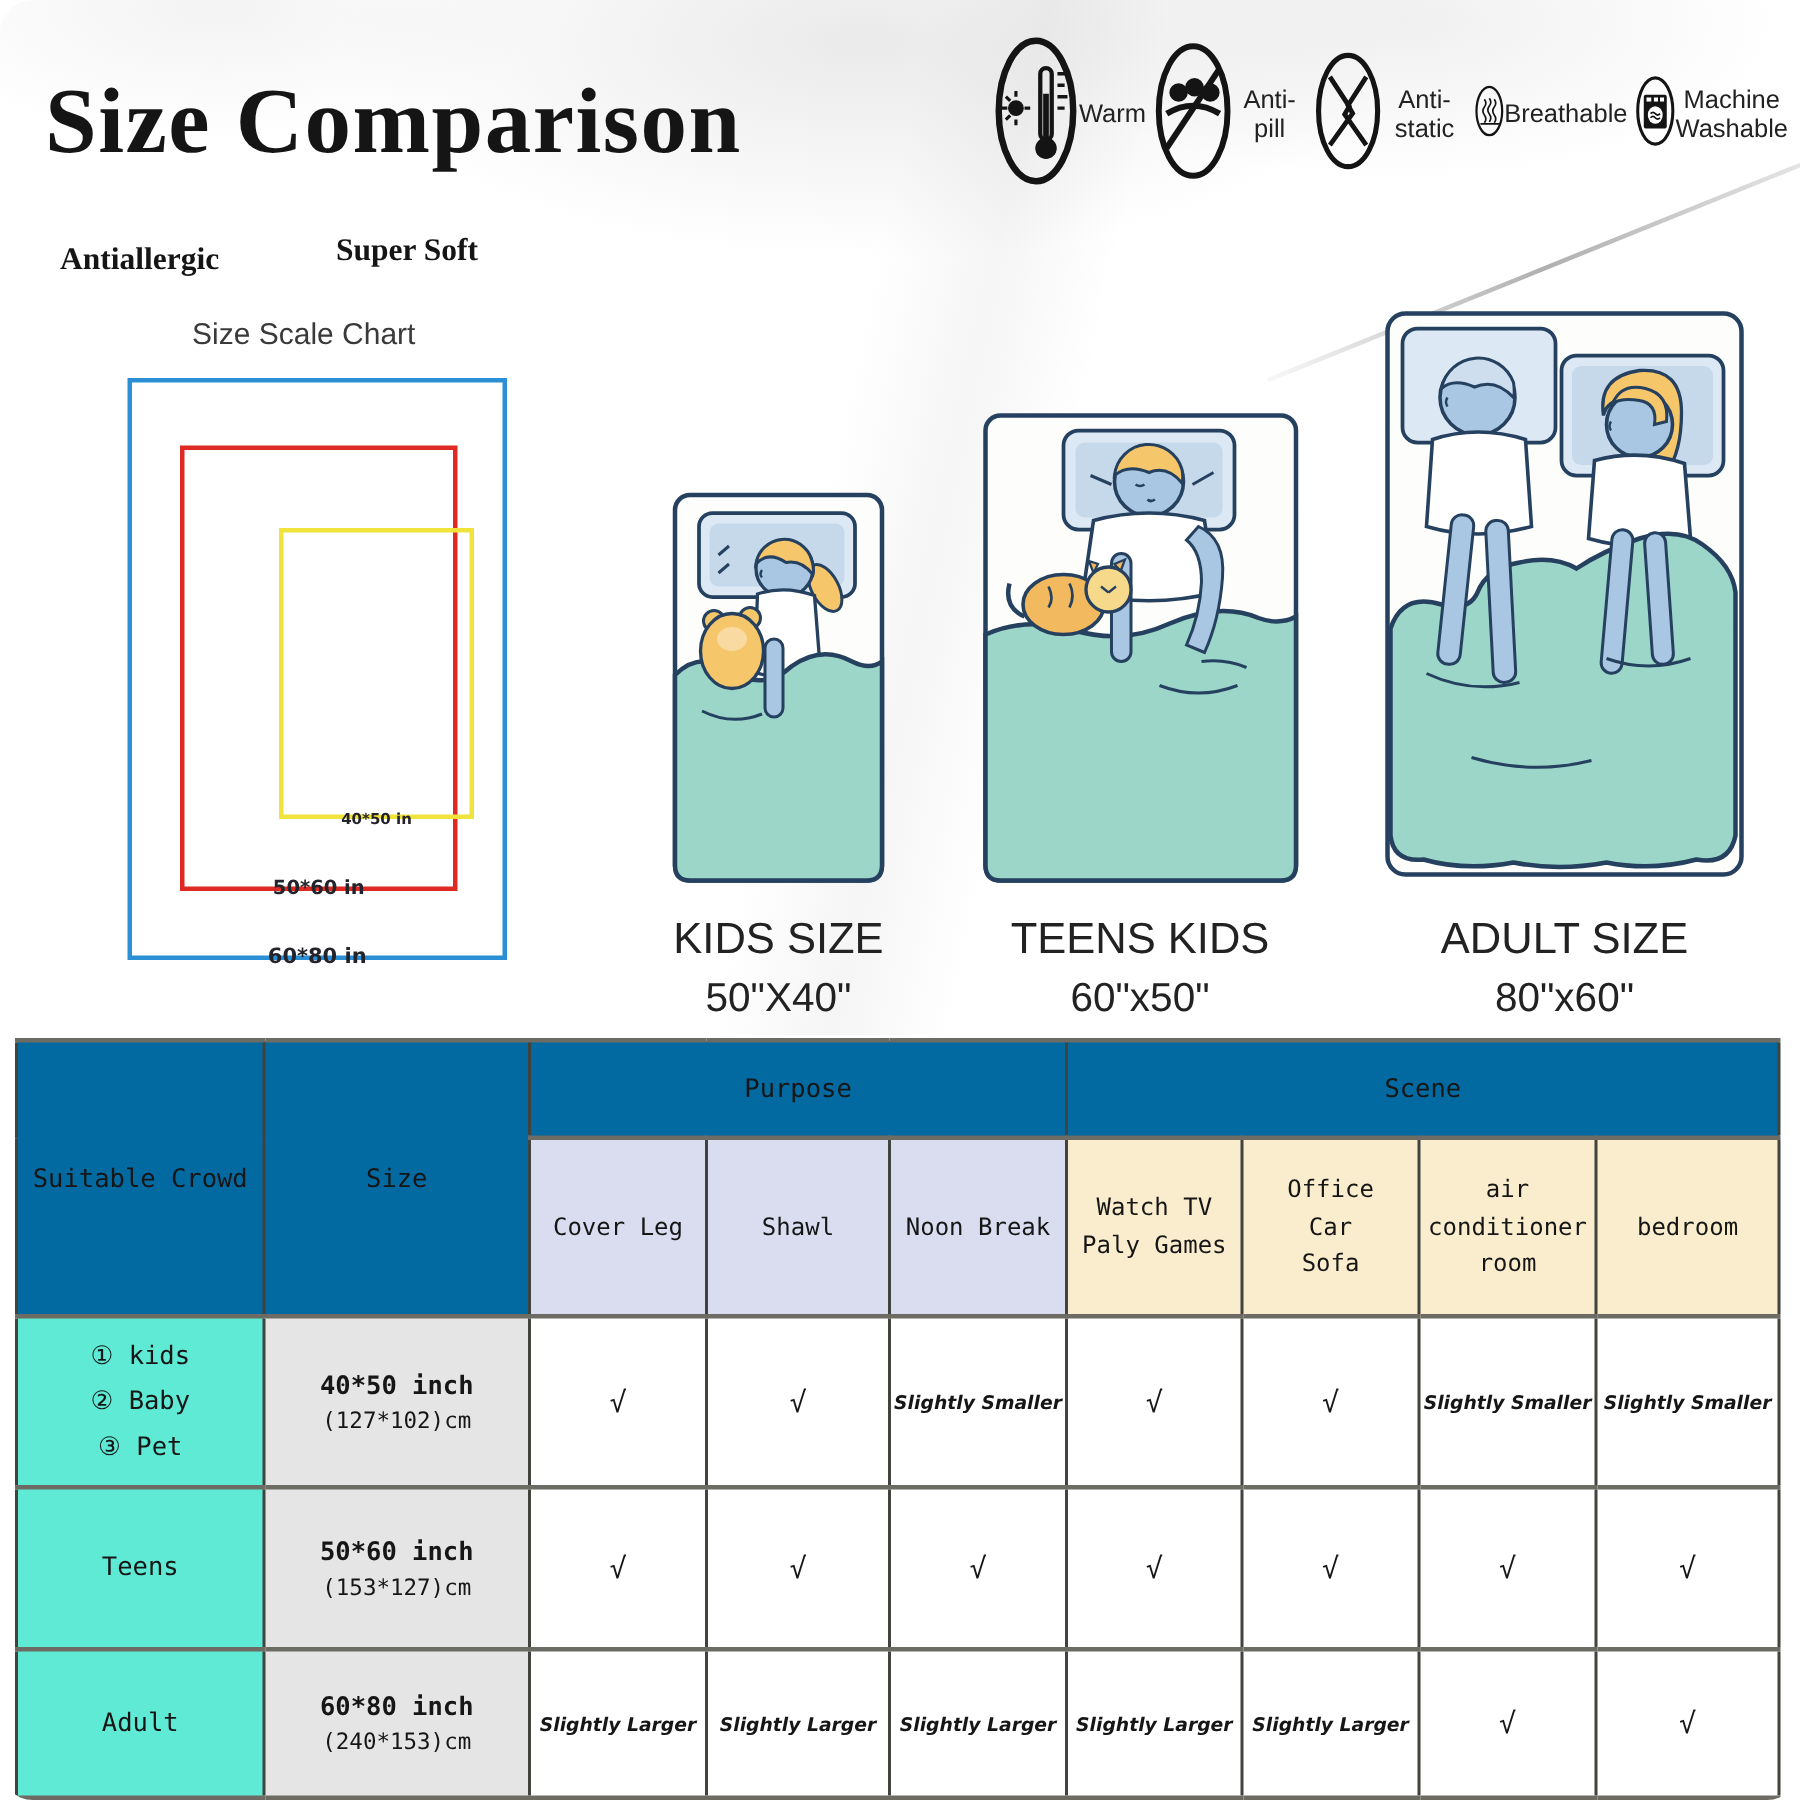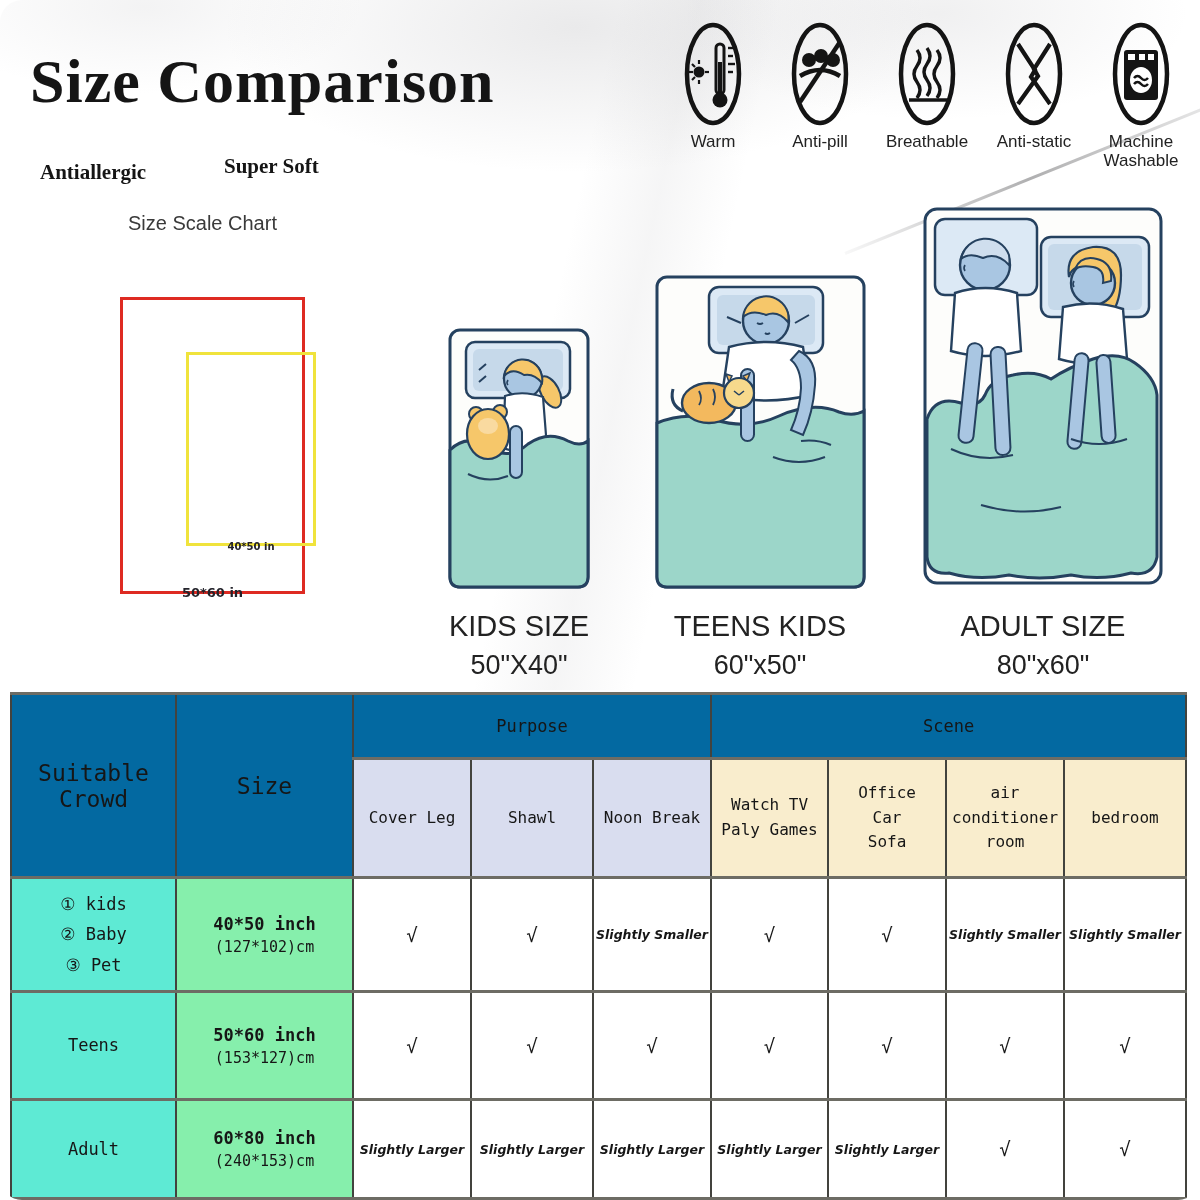--- a/index.html
+++ b/index.html
@@ -14,21 +14,21 @@
       linear-gradient(102deg, transparent 46%, rgba(160,160,165,0.10) 52%, transparent 58%);}
   .crease{position:absolute;left:845px;top:252px;width:400px;height:3px;
     background:linear-gradient(90deg,rgba(110,110,112,0.05),rgba(110,110,112,0.55),rgba(110,110,112,0.15));
     transform:rotate(-22deg);transform-origin:left center;}
   .title{position:absolute;left:30px;top:46px;font-family:"Liberation Serif",serif;
     font-weight:700;font-size:62px;letter-spacing:1px;color:#151515;}
   .tag{position:absolute;font-family:"Liberation Serif",serif;font-weight:700;font-size:21px;color:#151515;}
   .tag1{left:40px;top:160px}.tag2{left:224px;top:154px}
 
   .features{position:absolute;left:662px;top:20px;width:530px;display:flex;justify-content:space-between;}
-  .feature{width:102px;display:flex;flex-direction:column;align-items:center;}
+  .feature{width:102px;display:flex;align-items:center;}
   .feature svg{width:60px;height:108px;display:block;}
   .flabel{margin-top:4px;font-size:17px;line-height:1.12;text-align:center;color:#222;}
 
   .scale-title{position:absolute;left:128px;top:212px;font-size:20px;color:#3a3a3a;}
   .srect{position:absolute;box-sizing:border-box;}
   .rect-blue{left:85px;top:252px;width:253px;height:388px;border:3px solid #2b8fd6;}
   .rect-red{left:120px;top:297px;width:185px;height:297px;border:3px solid #de2a22;}
   .rect-yellow{left:146px;top:352px;width:130px;height:194px;border:3px solid #f0e33c;margin-left:40px;}
   .rlabel{position:absolute;left:50%;bottom:-9px;transform:translateX(-50%);
     font-family:"DejaVu Sans",sans-serif;font-weight:700;color:#23232b;white-space:nowrap;}
@@ -45,24 +45,24 @@
   .sl-kids{left:409px}.sl-teens{left:650px}.sl-adult{left:933px}
 
   .tablewrap{position:absolute;left:10px;top:692px;}
   table{border-collapse:collapse;table-layout:fixed;width:1175px;
     font-family:"DejaVu Sans Mono",monospace;color:#161616;}
   th,td{border-left:2px solid #43433e;border-right:2px solid #43433e;
     border-top:3px solid #6d6c64;border-bottom:3px solid #6d6c64;
     text-align:center;vertical-align:middle;padding:0 2px;font-weight:400;}
   tr.h1{height:65px}tr.h2{height:119px}tr.r1{height:114px}tr.r2{height:108px}tr.r3{height:99px}
   .green{background:#0369a1}.lav{background:#d9ddef}.cream{background:#f9edcd}
-  .grp{font-size:17px}.corner{font-size:23px}
+  .grp{font-size:17px}.corner{font-size:17px}
   .sub{font-size:16px;white-space:pre-line;line-height:1.55}
   .crowd{font-size:17px;white-space:pre-line;line-height:1.8;background:#5eead4}
-  .sizecell{background:#86efac}
+  .sizecell{background:#e5e5e5}
   .inch{font-size:17px;font-weight:700}
   .cm{font-size:15px;margin-top:4px}
   .val{font-size:19px;background:#fff}
   .val.sm{font-size:12.5px;font-style:italic;font-weight:600;font-family:"DejaVu Sans",sans-serif;}
 </style>
 </head>
 <body>
 
 <div class="canvas">
   <div class="fabric"></div>
@@ -104,55 +104,58 @@
         <circle cx="31" cy="36" r="7" fill="#141414"></circle>
         <circle cx="43" cy="40" r="7" fill="#141414"></circle>
         <path d="M10 56 Q30 44 50 56" fill="none" stroke="#141414" stroke-width="4.5"></path>
         <line x1="10" y1="82" x2="50" y2="22" stroke="#141414" stroke-width="4.5"></line>
       </svg>
       <span class="flabel">Anti-pill</span>
     </div>
     <div class="feature">
       <svg viewBox="0 0 60 108">
         <ellipse cx="30" cy="54" rx="26" ry="49" fill="none" stroke="#141414" stroke-width="4.5"></ellipse>
+        <path d="M14 24 L31 50 L27 57 L46 84" fill="none" stroke="#141414" stroke-width="4.2"></path>
+        <path d="M46 24 L30 49 L34 56 L14 84" fill="none" stroke="#141414" stroke-width="4.2"></path>
+      </svg>
+      <span class="flabel">Anti-static</span>
+    </div>
+    <div class="feature">
+      <svg viewBox="0 0 60 108">
+        <ellipse cx="30" cy="54" rx="26" ry="49" fill="none" stroke="#141414" stroke-width="4.5"></ellipse>
         <g fill="none" stroke="#141414" stroke-width="3.4">
           <path d="M20 30 q6 8 0 16 q-6 8 0 16 q6 8 0 16"></path>
           <path d="M30 28 q6 8 0 16 q-6 8 0 16 q6 8 0 16"></path>
           <path d="M40 30 q6 8 0 16 q-6 8 0 16 q6 8 0 16"></path>
           <path d="M12 80 L52 80"></path>
         </g>
       </svg>
       <span class="flabel">Breathable</span>
-    </div>
-    <div class="feature">
-      <svg viewBox="0 0 60 108">
-        <ellipse cx="30" cy="54" rx="26" ry="49" fill="none" stroke="#141414" stroke-width="4.5"></ellipse>
-        <path d="M14 24 L31 50 L27 57 L46 84" fill="none" stroke="#141414" stroke-width="4.2"></path>
-        <path d="M46 24 L30 49 L34 56 L14 84" fill="none" stroke="#141414" stroke-width="4.2"></path>
-      </svg>
-      <span class="flabel">Anti-static</span>
     </div>
     <div class="feature">
       <svg viewBox="0 0 60 108">
         <ellipse cx="30" cy="54" rx="26" ry="49" fill="none" stroke="#141414" stroke-width="4.5"></ellipse>
         <rect x="13" y="30" width="34" height="50" rx="3" fill="#141414"></rect>
         <rect x="17" y="34" width="7" height="6" fill="#ffffff"></rect>
         <rect x="28" y="34" width="6" height="6" fill="#ffffff"></rect>
         <rect x="37" y="34" width="6" height="6" fill="#ffffff"></rect>
         <ellipse cx="30" cy="60" rx="11" ry="13" fill="#ffffff"></ellipse>
         <g fill="none" stroke="#141414" stroke-width="2.6">
           <path d="M23 58 q3.5 -4 7 0 q3.5 4 7 0"></path>
           <path d="M23 64 q3.5 -4 7 0 q3.5 4 7 0"></path>
         </g>
       </svg>
       <span class="flabel">Machine Washable</span>
     </div>
   </div>
 
   <div class="scale-title">Size Scale Chart</div>
+  <div class="srect rect-blue">
+    <span class="rlabel rl-b">60*80 in</span>
+  </div>
   <div class="srect rect-red">
     <span class="rlabel rl-r">50*60 in</span>
   </div>
   <div class="srect rect-yellow">
     <span class="rlabel rl-y">40*50 in</span>
   </div>
 
   <div class="bed" id="bed-kids">
     <svg viewBox="0 0 146 265">
       <rect x="4" y="4" width="138" height="257" rx="10" fill="#fdfdfb" stroke="#25415f" stroke-width="3"></rect>

